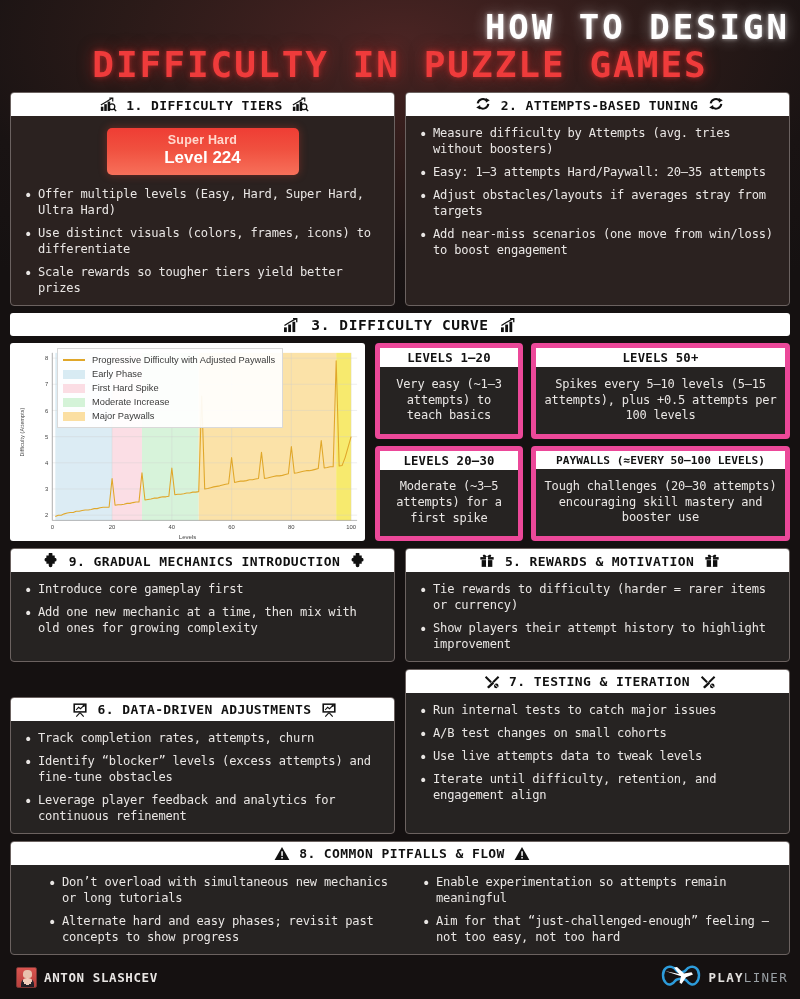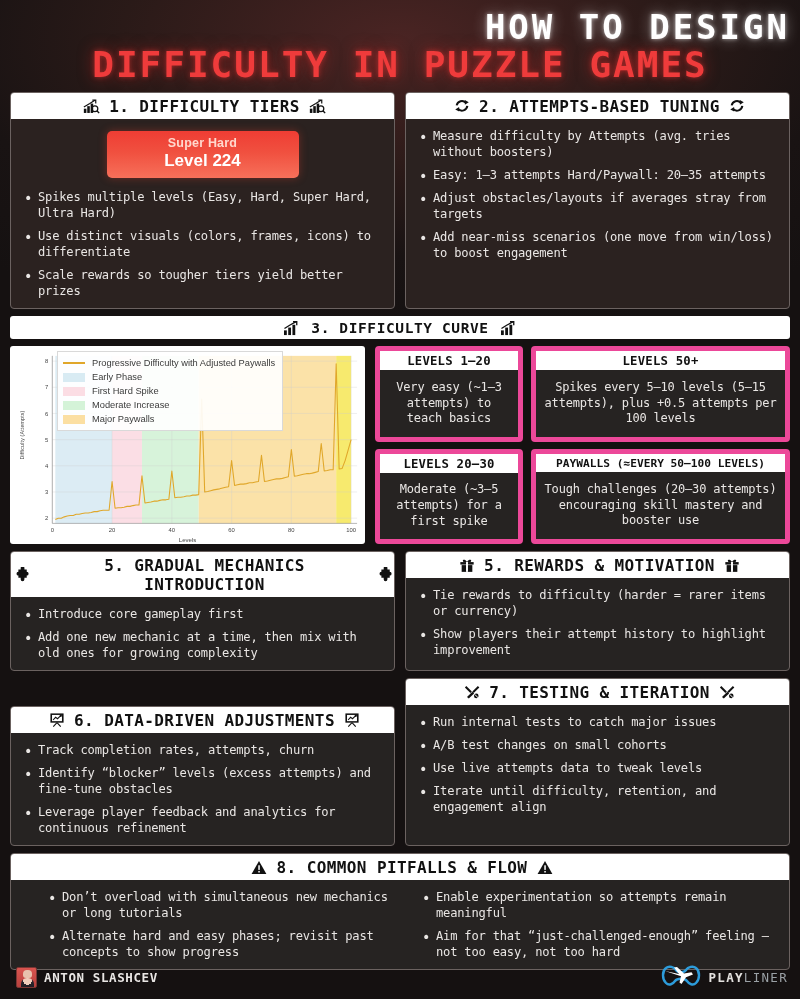--- a/index.html
+++ b/index.html
@@ -37,21 +37,21 @@
     background: #2b2220;
     border: 1px solid #6b6260;
     border-radius: 4px;
     overflow: hidden;
     display: flex; flex-direction: column;
   }
   .panel.dark { background: #262322; }
   .panel-head {
     background: #ffffff; color: #111111;
     font-family: "DejaVu Sans Mono", monospace;
-    font-size: 16px; font-weight: bold; letter-spacing: .4px;
+    font-size: 13px; font-weight: bold; letter-spacing: .4px;
     text-align: center;
     padding: 4px 0 3px 4px;
     display: flex; align-items: center; justify-content: center; gap: 9px;
     min-height: 23px;
   }
   .panel-body { padding: 10px 12px 8px 12px; flex: 1; }
   ul.bul { list-style: none; }
   ul.bul li {
     position: relative;
     padding-left: 15px;
@@ -217,21 +217,21 @@
             <line x1="16.4" y1="13.4" x2="19" y2="16.2" stroke="#111" stroke-width="1.7"></line>
           </svg>
         </span>
       </div>
       <div class="panel-body">
         <div class="badge">
           <div class="b1">Super Hard</div>
           <div class="b2">Level 224</div>
         </div>
         <ul class="bul">
-          <li>Spikes multiple levels (Easy, Hard, Super Hard, Ultra Hard)</li>
+          <li>Offer multiple levels (Easy, Hard, Super Hard, Ultra Hard)</li>
           <li>Use distinct visuals (colors, frames, icons) to differentiate</li>
           <li>Scale rewards so tougher tiers yield better prizes</li>
         </ul>
       </div>
     </div>
 
     <div class="panel" style="width:385px;">
       <div class="panel-head">
         <span class="hicon">
           <svg viewBox="0 0 18 18" width="16" height="16">
@@ -385,21 +385,21 @@
   </div>
 
   <div class="row">
     <div class="panel dark" style="width:385px;">
       <div class="panel-head">
         <span class="hicon">
           <svg viewBox="0 0 18 18" width="16" height="16">
             <path d="M6.4 1.2 a2.1 2.1 0 0 1 4.2 0 v1.6 h2.6 v2.6 a2.1 2.1 0 0 1 0 4.2 v2.6 h-2.6 v1.6 a2.1 2.1 0 0 1 -4.2 0 v-1.6 h-2.6 v-2.6 a2.1 2.1 0 0 1 0 -4.2 v-2.6 h2.6 z" fill="#111"></path>
           </svg>
         </span>
-        <span>5. GRADUAL MECHANICS INTRODUCTION</span>
+        <span>9. GRADUAL MECHANICS INTRODUCTION</span>
         <span class="hicon">
           <svg viewBox="0 0 18 18" width="16" height="16">
             <path d="M6.4 1.2 a2.1 2.1 0 0 1 4.2 0 v1.6 h2.6 v2.6 a2.1 2.1 0 0 1 0 4.2 v2.6 h-2.6 v1.6 a2.1 2.1 0 0 1 -4.2 0 v-1.6 h-2.6 v-2.6 a2.1 2.1 0 0 1 0 -4.2 v-2.6 h2.6 z" fill="#111"></path>
           </svg>
         </span>
       </div>
       <div class="panel-body">
         <ul class="bul">
           <li>Introduce core gameplay first</li>
           <li>Add one new mechanic at a time, then mix with old ones for growing complexity</li>

